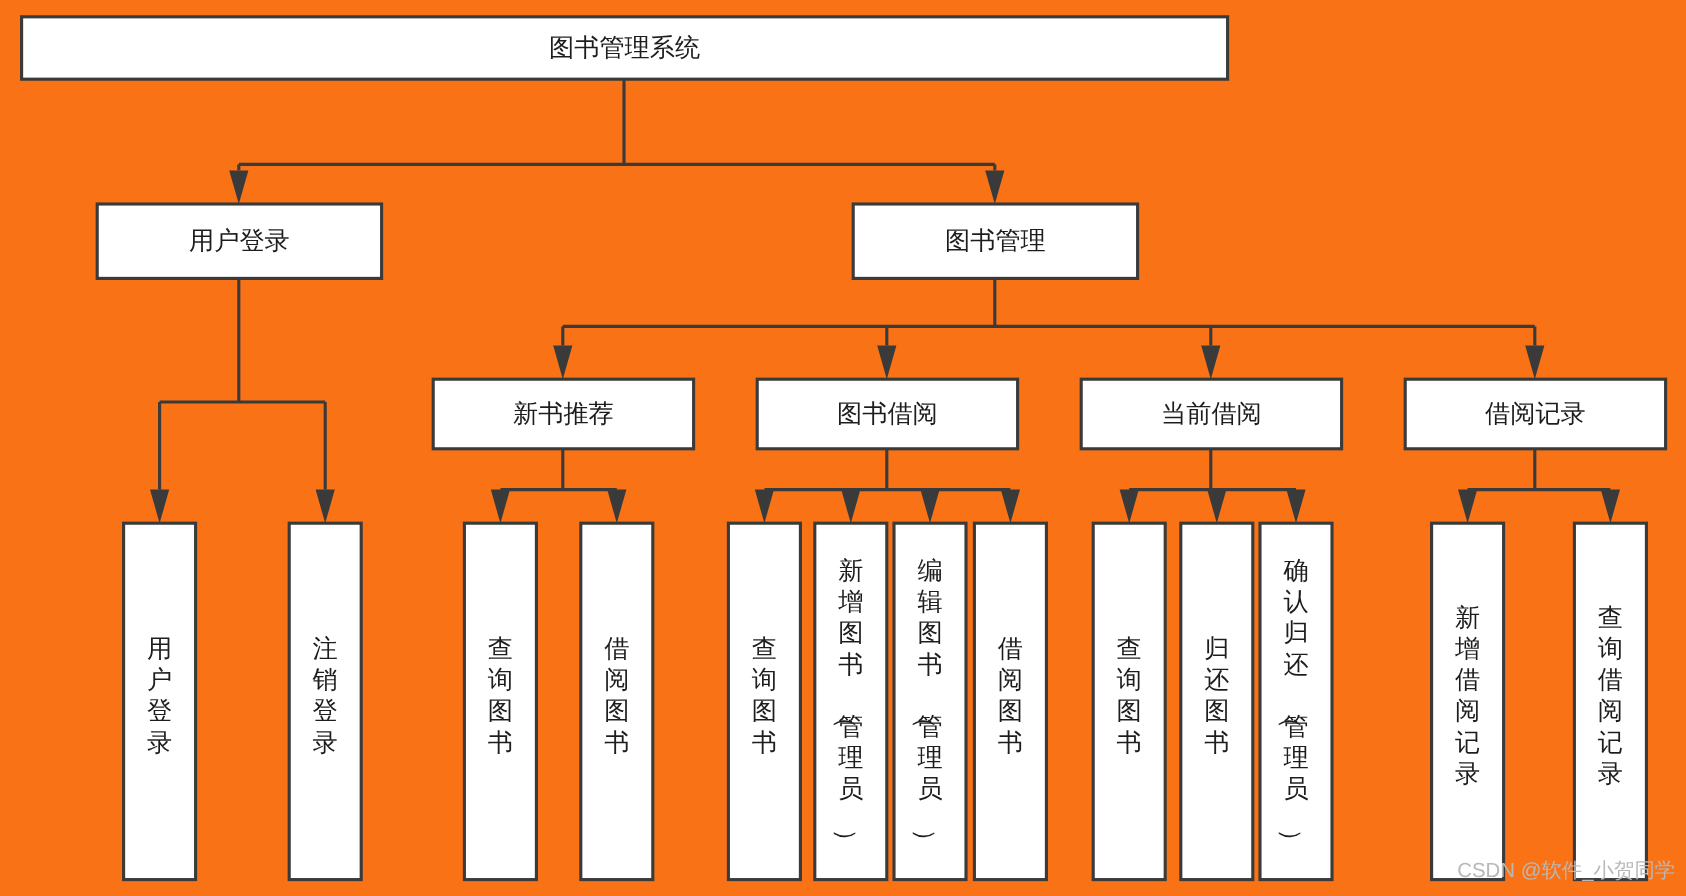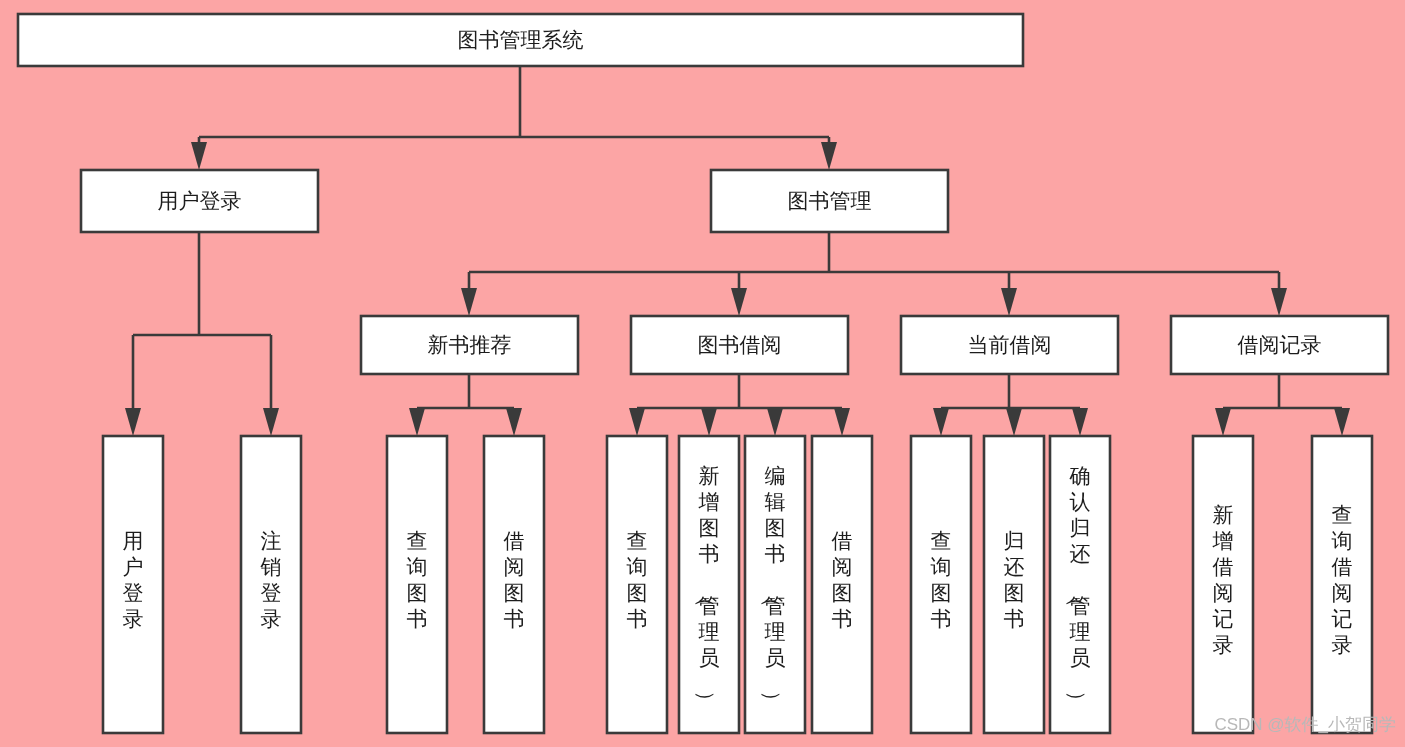--- a/index.html
+++ b/index.html
@@ -8,21 +8,21 @@
     padding: 0;
     background: #ffffff;
   }
   body {
     font-family: "Liberation Sans", "DejaVu Sans", sans-serif;
   }
   #diagram-root {
     position: relative;
     width: 1405px;
     height: 747px;
-    background: #fca5a5;
+    background: #f97316;
     overflow: hidden;
   }
   svg.diagram-canvas {
     position: absolute;
     left: 0;
     top: 0;
     width: 1405px;
     height: 747px;
     display: block;
   }

